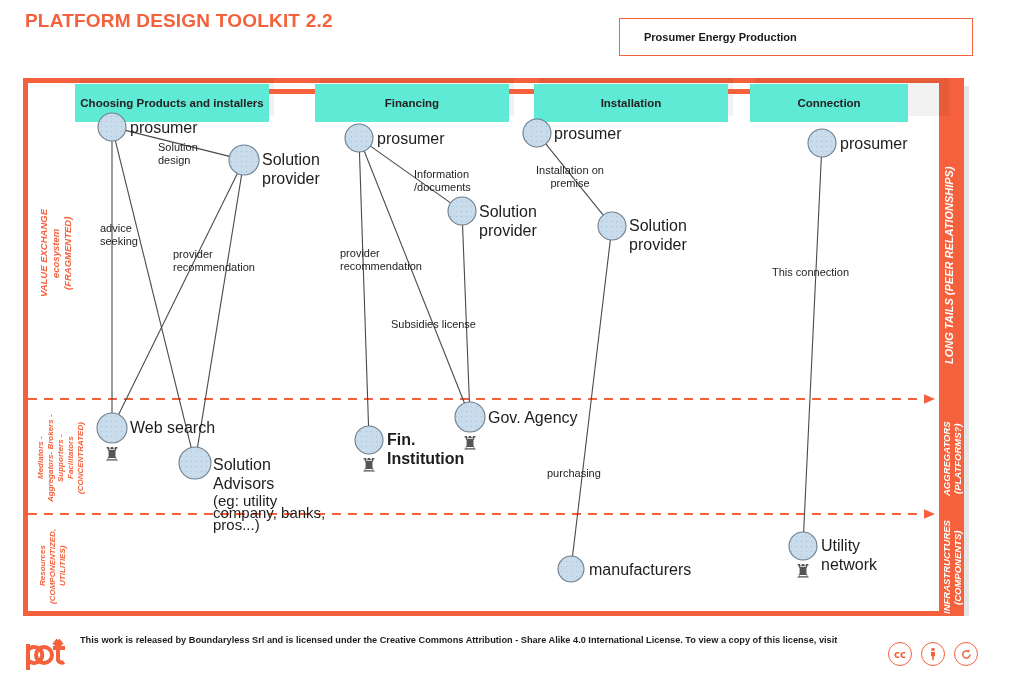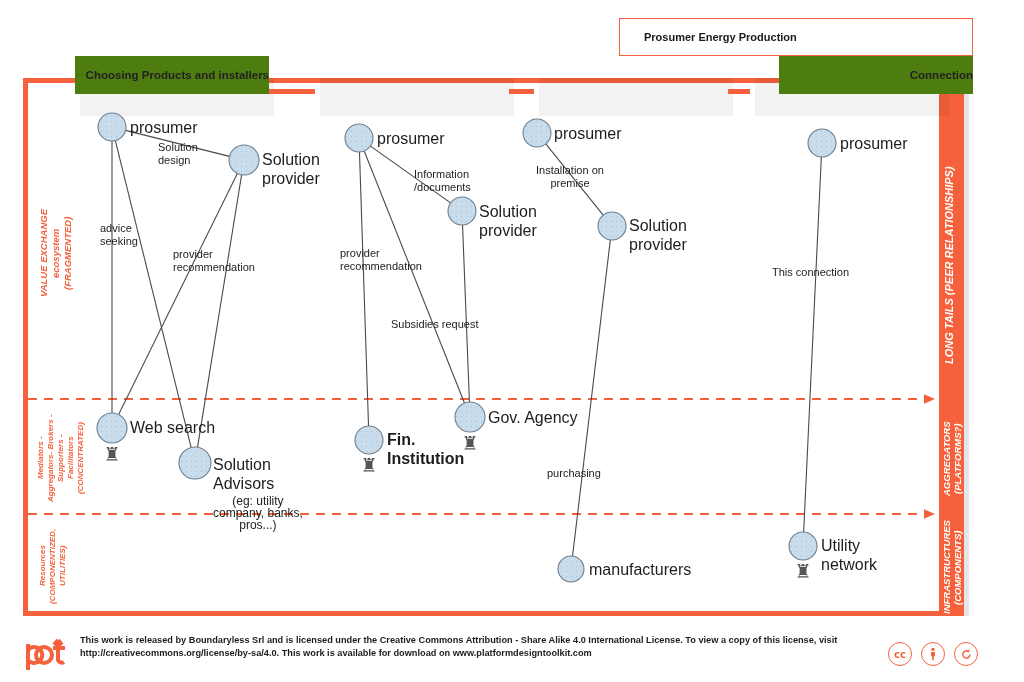--- a/index.html
+++ b/index.html
@@ -41,23 +41,23 @@
     position:absolute;left:939px;top:78px;width:25px;height:538px;
     background:#F4613C;
   }
   .frame-right-shadow{
     position:absolute;left:964px;top:86px;width:5px;height:530px;
     background:rgba(0,0,0,0.10);
   }
 
   
   .tab{
-    position:absolute;top:56px;height:38px;
-    background:#4d7c0f;
-    display:flex;align-items:center;justify-content:flex-end;
+    position:absolute;top:84px;height:38px;
+    background:#5eead4;
+    display:flex;align-items:center;justify-content:center;
   }
   .tab span{font-size:11.5px;font-weight:bold;color:#222;white-space:nowrap;}
   .tab-shadow{position:absolute;top:78px;height:38px;background:rgba(0,0,0,0.05);}
 
   .connector{position:absolute;top:89px;height:5px;background:#F4613C;}
 
   
   .vlabel{
     position:absolute;
     color:#F4613C;
@@ -74,21 +74,21 @@
   svg.graph{position:absolute;left:0;top:0;width:1024px;height:682px;pointer-events:none;}
 
   
   .nlabel{
     position:absolute;
     color:#1d1d1d;
     line-height:19px;
     white-space:pre-line;
   }
   .nlabel.big{font-size:16px;}
-  .nlabel.small{font-size:12px;line-height:12px;text-align:center;}
+  .nlabel.small{font-size:15px;line-height:12px;}
   .elabel{
     position:absolute;color:#1d1d1d;font-size:11px;line-height:13px;
     white-space:pre-line;text-align:left;
   }
 
   
   .footer-text{
     position:absolute;left:80px;top:634px;width:770px;
     font-size:9.2px;font-weight:bold;color:#1d1d1d;line-height:13px;
   }
@@ -99,38 +99,45 @@
     color:#F4613C;display:flex;align-items:center;justify-content:center;
     font-size:10px;font-weight:bold;font-family:"DejaVu Sans",sans-serif;
   }
 </style>
 </head>
 <body>
 
 <div class="root">
 
   <div class="title-block">
+    <div class="title-line">PLATFORM DESIGN TOOLKIT 2.2</div>
   </div>
 
   <div class="subject-box">
     <span>Prosumer Energy Production</span>
   </div>
 
   <div class="frame"></div>
   <div class="frame-right"></div>
   <div class="frame-right-shadow"></div>
 
   <div class="tab-shadow" style="left:80px;width:194px;"></div>
   <div class="tab" id="tab0" style="left:75px;width:194px;">
     <span>Choosing Products and installers</span>
   </div>
   <div class="tab-shadow" style="left:320px;width:194px;"></div>
+  <div class="tab" id="tab1" style="left:315px;width:194px;">
+    <span>Financing</span>
+  </div>
   <div class="tab-shadow" style="left:539px;width:194px;"></div>
+  <div class="tab" id="tab2" style="left:534px;width:194px;">
+    <span>Installation</span>
+  </div>
   <div class="tab-shadow" style="left:755px;width:194px;"></div>
-  <div class="tab" id="tab3" style="left:750px;width:194px;margin-left:29px;">
+  <div class="tab" id="tab3" style="left:750px;width:158px;">
     <span>Connection</span>
   </div>
 
   <div class="connector" style="left:269px;width:46px;"></div>
   <div class="connector" style="left:509px;width:25px;"></div>
   <div class="connector" style="left:728px;width:22px;"></div>
 
   <div class="vlabel left" style="left:38px;top:118px;height:270px;width:34px;">VALUE EXCHANGE
 ecosystem
 (FRAGMENTED)</div>
@@ -226,39 +233,38 @@
       <div class="elabel" style="left: 158px; top: 141px;">Solution
 design</div>
       <div class="elabel" style="left: 100px; top: 222px;">advice
 seeking</div>
       <div class="elabel" style="left: 173px; top: 248px;">provider
 recommendation</div>
       <div class="elabel" style="left: 390px; top: 168px; margin-left: 24px;">Information
 /documents</div>
       <div class="elabel" style="left: 340px; top: 247px;">provider
 recommendation</div>
-      <div class="elabel" style="left: 391px; top: 318px;">Subsidies request</div>
+      <div class="elabel" style="left: 391px; top: 318px;">Subsidies license</div>
       <div class="elabel" style="left: 536px; top: 164px; text-align: center;">Installation on
 premise</div>
       <div class="elabel" style="left: 547px; top: 467px;">purchasing</div>
       <div class="elabel" style="left: 772px; top: 266px;">This connection</div>
     </div>
 
   <svg class="pdt-logo" viewBox="0 0 52 44">
     <path d="M6 14 L6 40" stroke="#F4613C" stroke-width="4" fill="none"></path>
     <path d="M6 20 a8 8 0 1 1 0 10" stroke="#F4613C" stroke-width="4" fill="none"></path>
     <circle cx="22" cy="25" r="8" stroke="#F4613C" stroke-width="4" fill="none"></circle>
     <path d="M36 10 L36 30 a4 4 0 0 0 6 2" stroke="#F4613C" stroke-width="4" fill="none"></path>
     <path d="M31 18 L43 18" stroke="#F4613C" stroke-width="4" fill="none"></path>
     <path d="M36 10 L32 15 M36 10 L40 15" stroke="#F4613C" stroke-width="4" fill="none"></path>
   </svg>
 
   <div class="footer-text">
     <div>This work is released by Boundaryless Srl and is licensed under the Creative Commons Attribution - Share Alike 4.0 International License. To view a copy of this license, visit</div>
-    <div>http://creativecommons.org/license/by-sa/4.0. This work is available for download on www.platformdesigntoolkit.com</div>
   </div>
 
   <div class="cc-icons">
     <div class="cc-ico">cc</div>
     <div class="cc-ico">
       <svg width="12" height="14" viewBox="0 0 12 14">
           <circle cx="6" cy="2.4" r="1.7" fill="#F4613C"></circle>
           <path d="M4 5 h4 v4.2 h-1.2 v4 h-1.6 v-4 h-1.2 z" fill="#F4613C"></path>
         </svg>
     </div>

